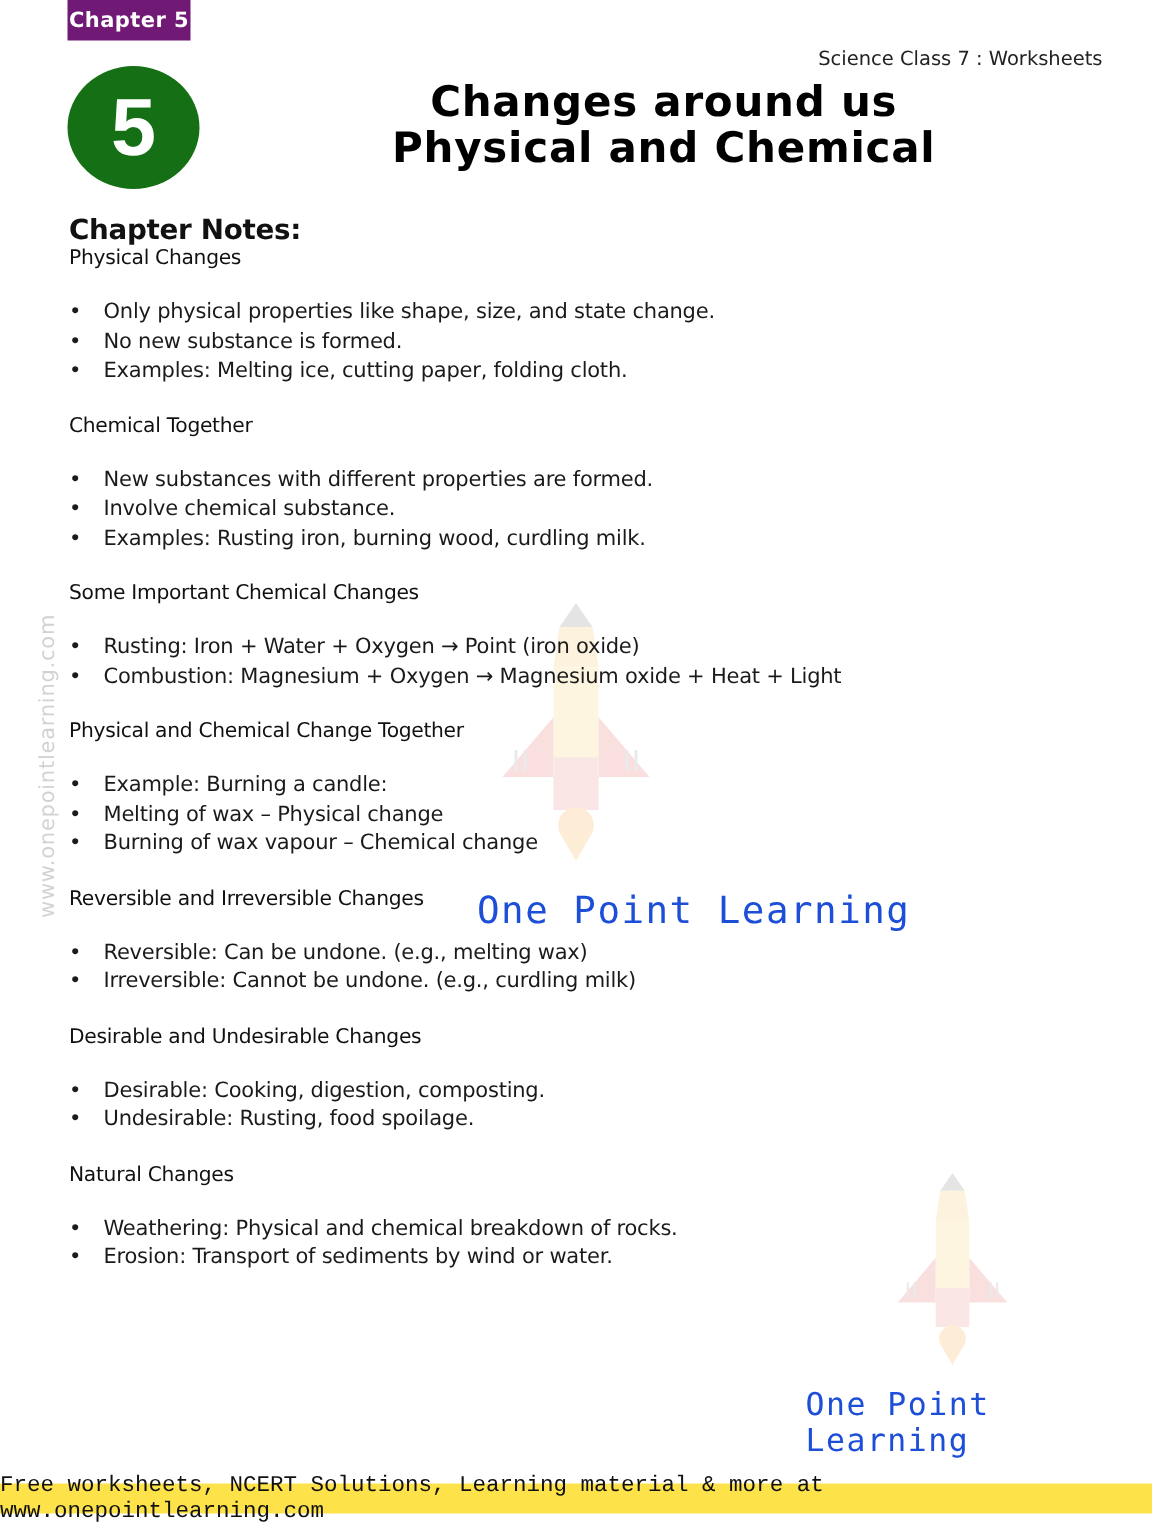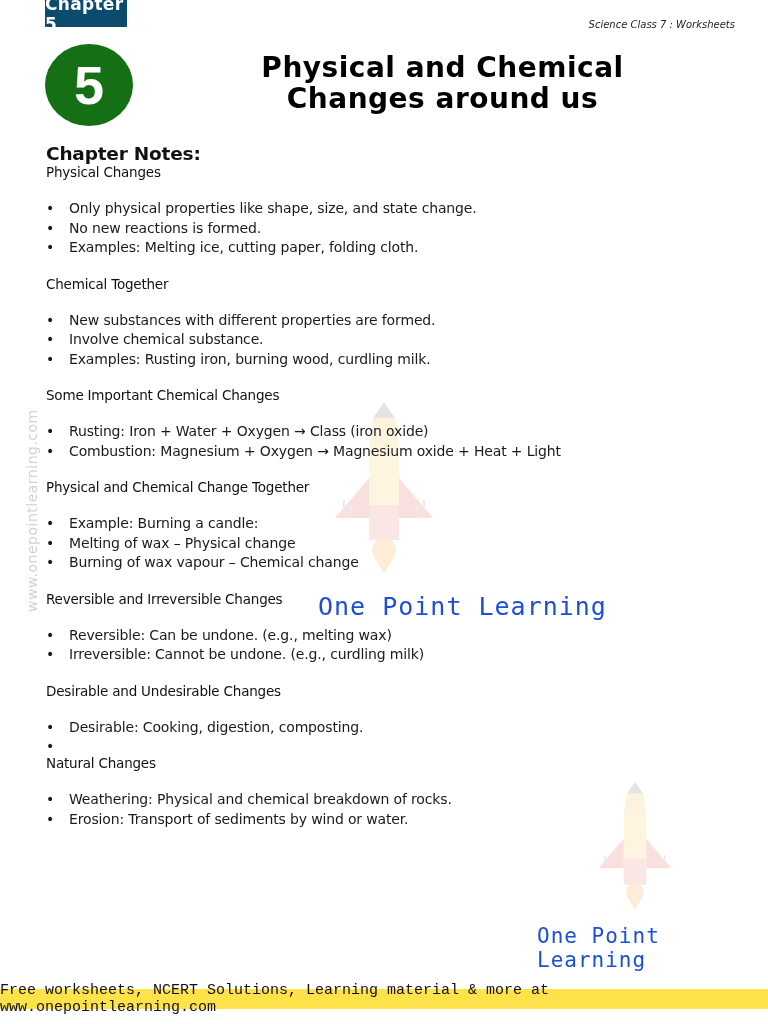--- a/index.html
+++ b/index.html
@@ -1,27 +1,27 @@
 <!DOCTYPE html>
 <html><head>
   <meta charset="utf-8">
   <style>
     * { margin: 0; padding: 0; box-sizing: border-box; }
     html, body { width: 768px; height: 1024px; background: #ffffff; overflow: hidden; }
     body { position: relative; font-family: "Liberation Sans", sans-serif; color: #1a1a1a; }
 
     .chapter-badge {
       position: absolute; left: 45px; top: 0; width: 82px; height: 27px;
-      background: #0c4a6e; color: #ffffff;
-      font-family: "DejaVu Sans", sans-serif; font-size: 17px; font-weight: bold;
+      background: #701a75; color: #ffffff;
+      font-family: "DejaVu Sans", sans-serif; font-size: 14px; font-weight: bold;
       display: flex; align-items: center; justify-content: center; letter-spacing: 0.3px;
     }
     .doc-label {
-      position: absolute; right: 33px; top: 19px;
-      font-family: "DejaVu Sans", sans-serif; font-size: 10px; color: #222; font-style: italic;
+      position: absolute; right: 33px; top: 32px;
+      font-family: "DejaVu Sans", sans-serif; font-size: 13px; color: #222;
     }
     .chapter-circle {
       position: absolute; left: 45px; top: 44px; width: 88px; height: 82px;
       border-radius: 50%; background: #157015; color: #ffffff;
       display: flex; align-items: center; justify-content: center;
       font-family: "Liberation Sans", sans-serif; font-weight: bold; font-size: 54px;
     }
     .title {
       position: absolute; left: 230px; top: 52px; width: 425px; text-align: center;
       font-family: "DejaVu Sans", sans-serif; font-weight: bold; font-size: 28px;
@@ -66,22 +66,22 @@
       font-family: Liberation Mono, monospace; font-size: 15px; color: #111;
     }
   </style>
 </head>
 <body>
 
 <div class="chapter-badge">Chapter 5</div>
 <div class="doc-label">Science Class 7 : Worksheets</div>
 <div class="chapter-circle">5</div>
 <div class="title">
+  <div>Changes around us</div>
   <div>Physical and Chemical</div>
-  <div>Changes around us</div>
 </div>
 
 <div class="side-url">www.onepointlearning.com</div>
 
 <svg class="watermark-rocket" style="left:333px;top:400px;" width="102" height="176" viewBox="0 0 102 176">
   <polygon points="51,2 40,18 62,18" fill="#cfcfcf"></polygon>
   <polygon points="40,18 62,18 66,45 36,45" fill="#fde9c4"></polygon>
   <polygon points="2,118 36,78 36,118" fill="#f6c6c6"></polygon>
   <polygon points="100,118 66,78 66,118" fill="#f6c6c6"></polygon>
   <rect x="36" y="45" width="30" height="85" fill="#fdeec8"></rect>
@@ -109,38 +109,38 @@
 </svg>
 <div class="watermark-text" style="left:537px;top:924px;font-size:21px;">One Point Learning</div>
 
 <div class="content">
   <div class="notes-heading">Chapter Notes:</div>
 
   <div class="section">
     <div class="section-title">Physical Changes</div>
     <ul class="bullets">
       <li><span class="dot">•</span><span>Only physical properties like shape, size, and state change.</span></li>
-      <li><span class="dot">•</span><span>No new reactions is formed.</span></li>
+      <li><span class="dot">•</span><span>No new substance is formed.</span></li>
       <li><span class="dot">•</span><span>Examples: Melting ice, cutting paper, folding cloth.</span></li>
     </ul>
   </div>
 
   <div class="section">
     <div class="section-title">Chemical Together</div>
     <ul class="bullets">
       <li><span class="dot">•</span><span>New substances with different properties are formed.</span></li>
       <li><span class="dot">•</span><span>Involve chemical substance.</span></li>
       <li><span class="dot">•</span><span>Examples: Rusting iron, burning wood, curdling milk.</span></li>
     </ul>
   </div>
 
   <div class="section">
     <div class="section-title">Some Important Chemical Changes</div>
     <ul class="bullets">
-      <li><span class="dot">•</span><span>Rusting: Iron + Water + Oxygen → Class (iron oxide)</span></li>
+      <li><span class="dot">•</span><span>Rusting: Iron + Water + Oxygen → Point (iron oxide)</span></li>
       <li><span class="dot">•</span><span>Combustion: Magnesium + Oxygen → Magnesium oxide + Heat + Light</span></li>
     </ul>
   </div>
 
   <div class="section">
     <div class="section-title">Physical and Chemical Change Together</div>
     <ul class="bullets">
       <li><span class="dot">•</span><span>Example: Burning a candle:</span></li>
       <li><span class="dot">•</span><span>Melting of wax – Physical change</span></li>
       <li><span class="dot">•</span><span>Burning of wax vapour – Chemical change</span></li>
@@ -152,21 +152,21 @@
     <ul class="bullets">
       <li><span class="dot">•</span><span>Reversible: Can be undone. (e.g., melting wax)</span></li>
       <li><span class="dot">•</span><span>Irreversible: Cannot be undone. (e.g., curdling milk)</span></li>
     </ul>
   </div>
 
   <div class="section">
     <div class="section-title">Desirable and Undesirable Changes</div>
     <ul class="bullets">
       <li><span class="dot">•</span><span>Desirable: Cooking, digestion, composting.</span></li>
-      <li><span class="dot">•</span></li>
+      <li><span class="dot">•</span><span>Undesirable: Rusting, food spoilage.</span></li>
     </ul>
   </div>
 
   <div class="section">
     <div class="section-title">Natural Changes</div>
     <ul class="bullets">
       <li><span class="dot">•</span><span>Weathering: Physical and chemical breakdown of rocks.</span></li>
       <li><span class="dot">•</span><span>Erosion: Transport of sediments by wind or water.</span></li>
     </ul>
   </div>

